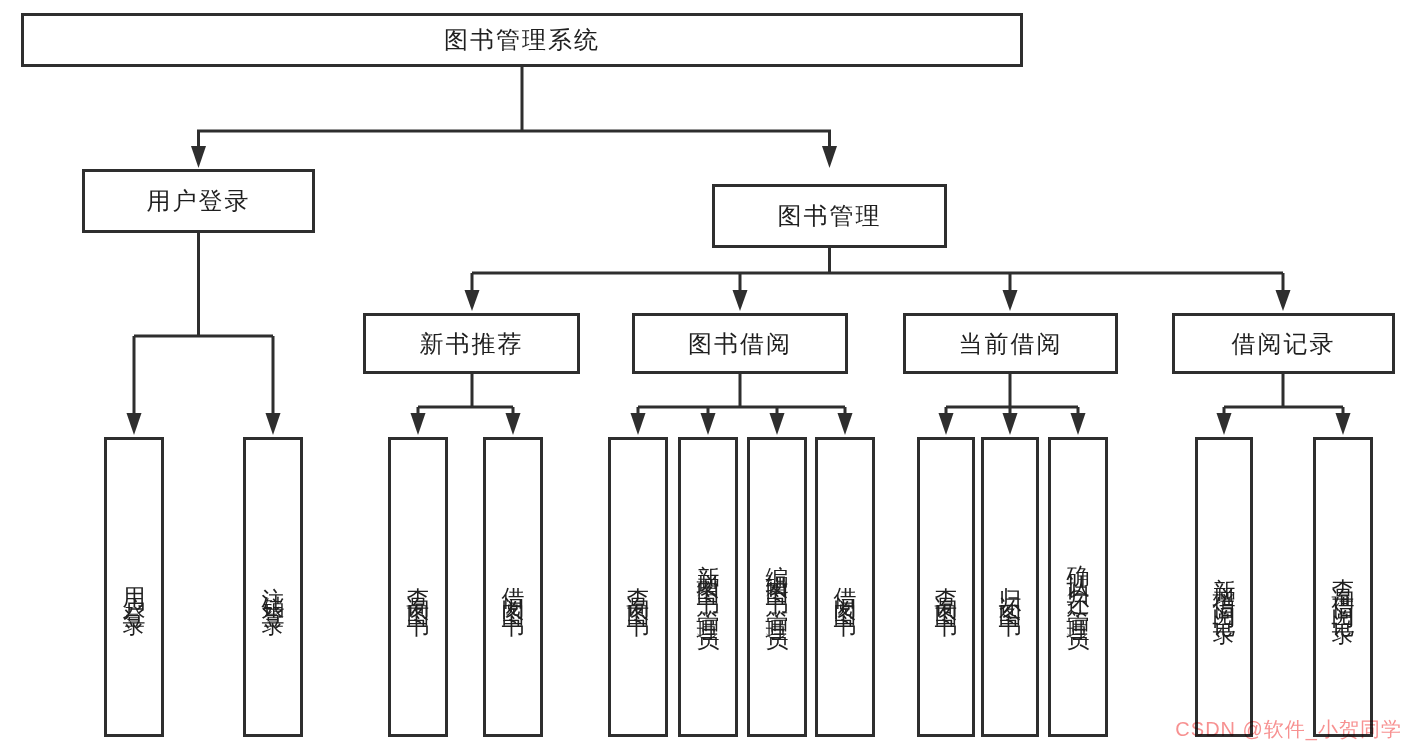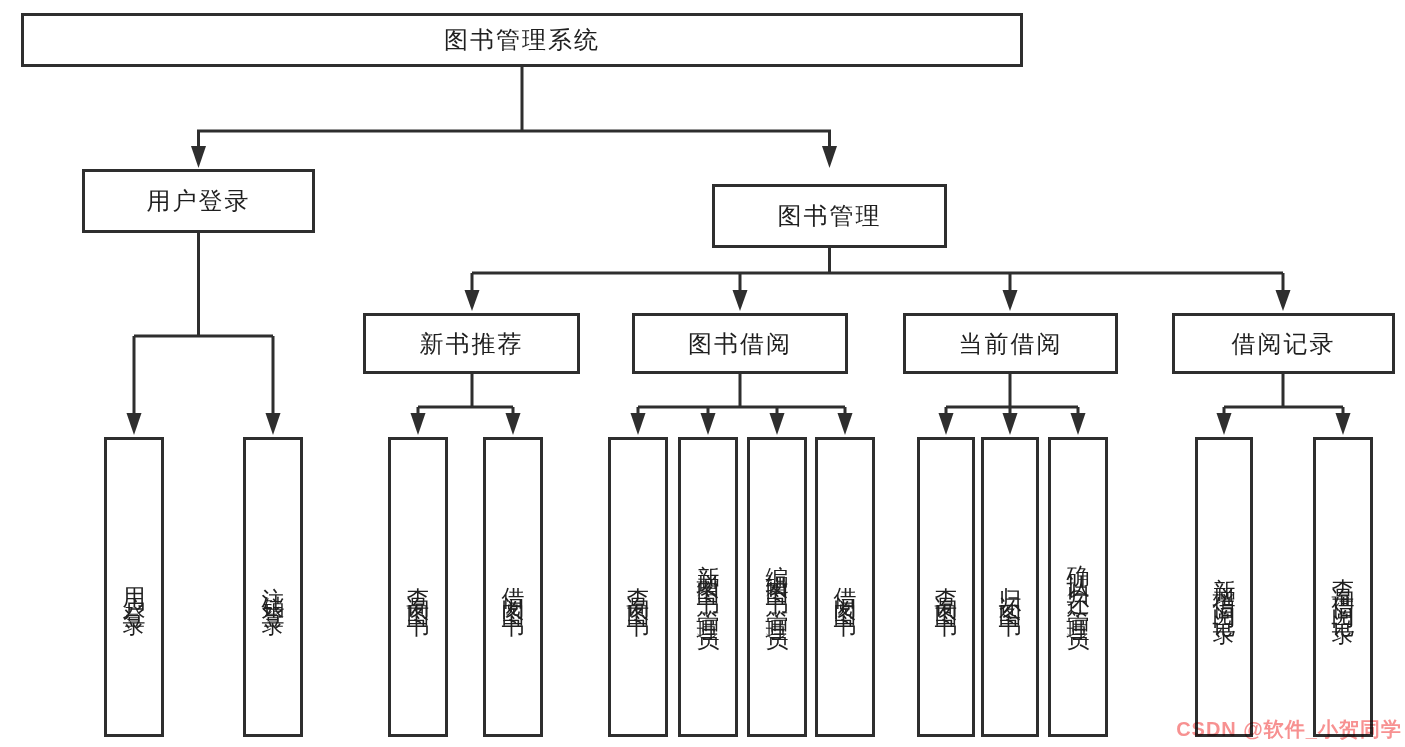--- a/index.html
+++ b/index.html
@@ -65,21 +65,20 @@
   #watermark {
     position: absolute;
     right: 3px;
     bottom: 4px;
     font-size: 20px;
     color: #f79191;
     letter-spacing: 1px;
     z-index: 3;
     mix-blend-mode: multiply;
     white-space: nowrap;
-    font-weight: bold;
   }
 </style>
 </head>
 <body>
 
 <div id="stage">
 
   <svg id="wires" viewBox="0 0 1405 747" xmlns="http://www.w3.org/2000/svg">
     <g stroke="#2e2e2e" stroke-width="3" fill="none">
       <path d="M522 67 V131 M197 131 H831 M198.5 131 V150 M829.5 131 V150"></path>

